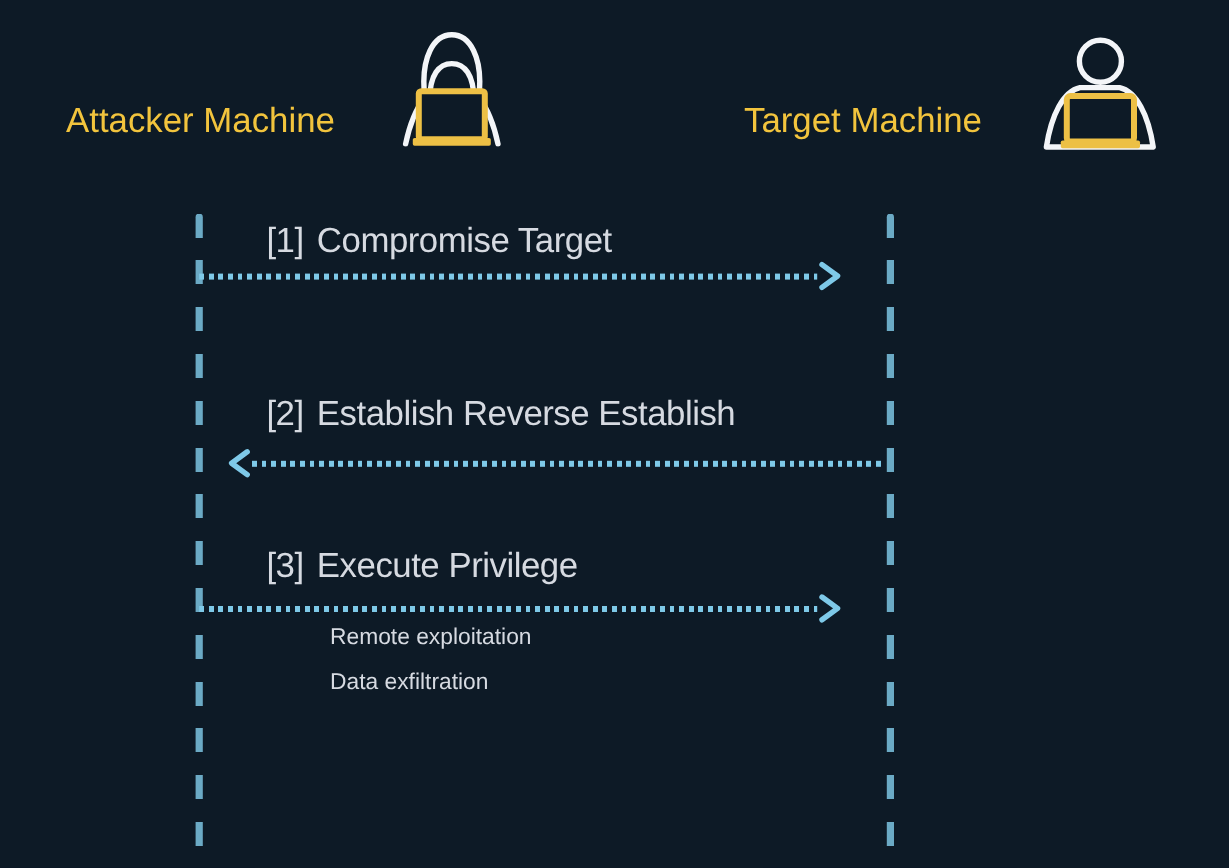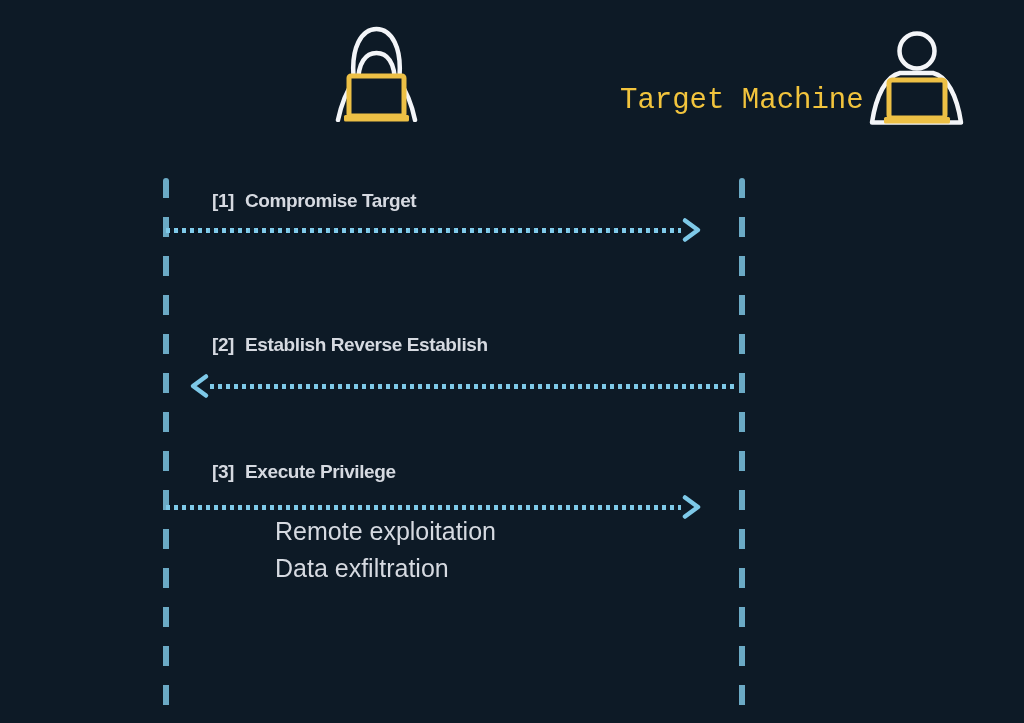--- a/index.html
+++ b/index.html
@@ -23,45 +23,45 @@
   
   .actor-label{
     position:absolute;
     color:var(--yellow);
     font-size:29px;
     line-height:34px;
     font-weight:500;
     white-space:nowrap;
   }
   .actor-label.attacker{left:55px;top:84px;}
-  .actor-label.target{left:620px;top:84px;font-family:Liberation Mono, monospace;}
+  .actor-label.target{left:620px;top:84px;}
   .actor-icon{position:absolute;display:block;}
   .actor-icon.attacker{left:328px;top:22px;}
   .actor-icon.target{left:868px;top:30px;}
 
   
   .lifeline{
     position:absolute;
     top:178px;
     width:6px;
     height:545px;
     background:repeating-linear-gradient(to bottom, var(--lifeline) 0 20px, transparent 20px 39px);
     border-radius:3px;
   }
   .lifeline.left{left:163px;}
   .lifeline.right{left:739px;}
 
   
   .msg-label{
     position:absolute;
-    left:212px;
+    left:222px;
     color:var(--msg-text);
-    font-size:19px;
+    font-size:29px;
     line-height:34px;
-    font-weight:bold;
+    font-weight:normal;
     letter-spacing:-0.4px;
     white-space:nowrap;
   }
   .msg-label .step{margin-right:11px;}
   .msg1 .msg-label{top:184px;}
   .msg2 .msg-label{top:328px;}
   .msg3 .msg-label{top:455px;}
 
   .msg-arrow{
     position:absolute;
@@ -77,31 +77,32 @@
     height:5px;
     background:repeating-linear-gradient(to right, var(--arrow) 0 4px, transparent 4px 8px);
   }
   .chev{flex:0 0 auto;display:block;}
 
   .msg-details{
     position:absolute;
     left:275px;
     top:513px;
     color:var(--msg-text);
-    font-size:25px;
+    font-size:19px;
     line-height:37px;
     font-weight:400;
     white-space:nowrap;
   }
 </style>
 </head>
 <body>
 
 <div class="stage">
 
+  <div class="actor-label attacker">Attacker Machine</div>
 
   <span class="actor-icon attacker">
     <svg width="97" height="100" viewBox="0 0 97 100" fill="none" xmlns="http://www.w3.org/2000/svg">
 
       <path d="M 10 98 C 14 79 20 67 26 59 C 22 25 34 7 48.5 7 C 63 7 75 25 71 59 C 77 67 83 79 87 98" stroke="#f3f5f8" stroke-width="4.5" stroke-linecap="round" fill="none"></path>
 
       <path d="M 30 62 C 30 40 38 31 48.5 31 C 59 31 67 40 67 62" stroke="#f3f5f8" stroke-width="4.5" stroke-linecap="round" fill="none"></path>
 
       <rect x="21" y="54" width="55" height="40" rx="2" fill="#0d1a26" stroke="#edc045" stroke-width="5"></rect>
 

